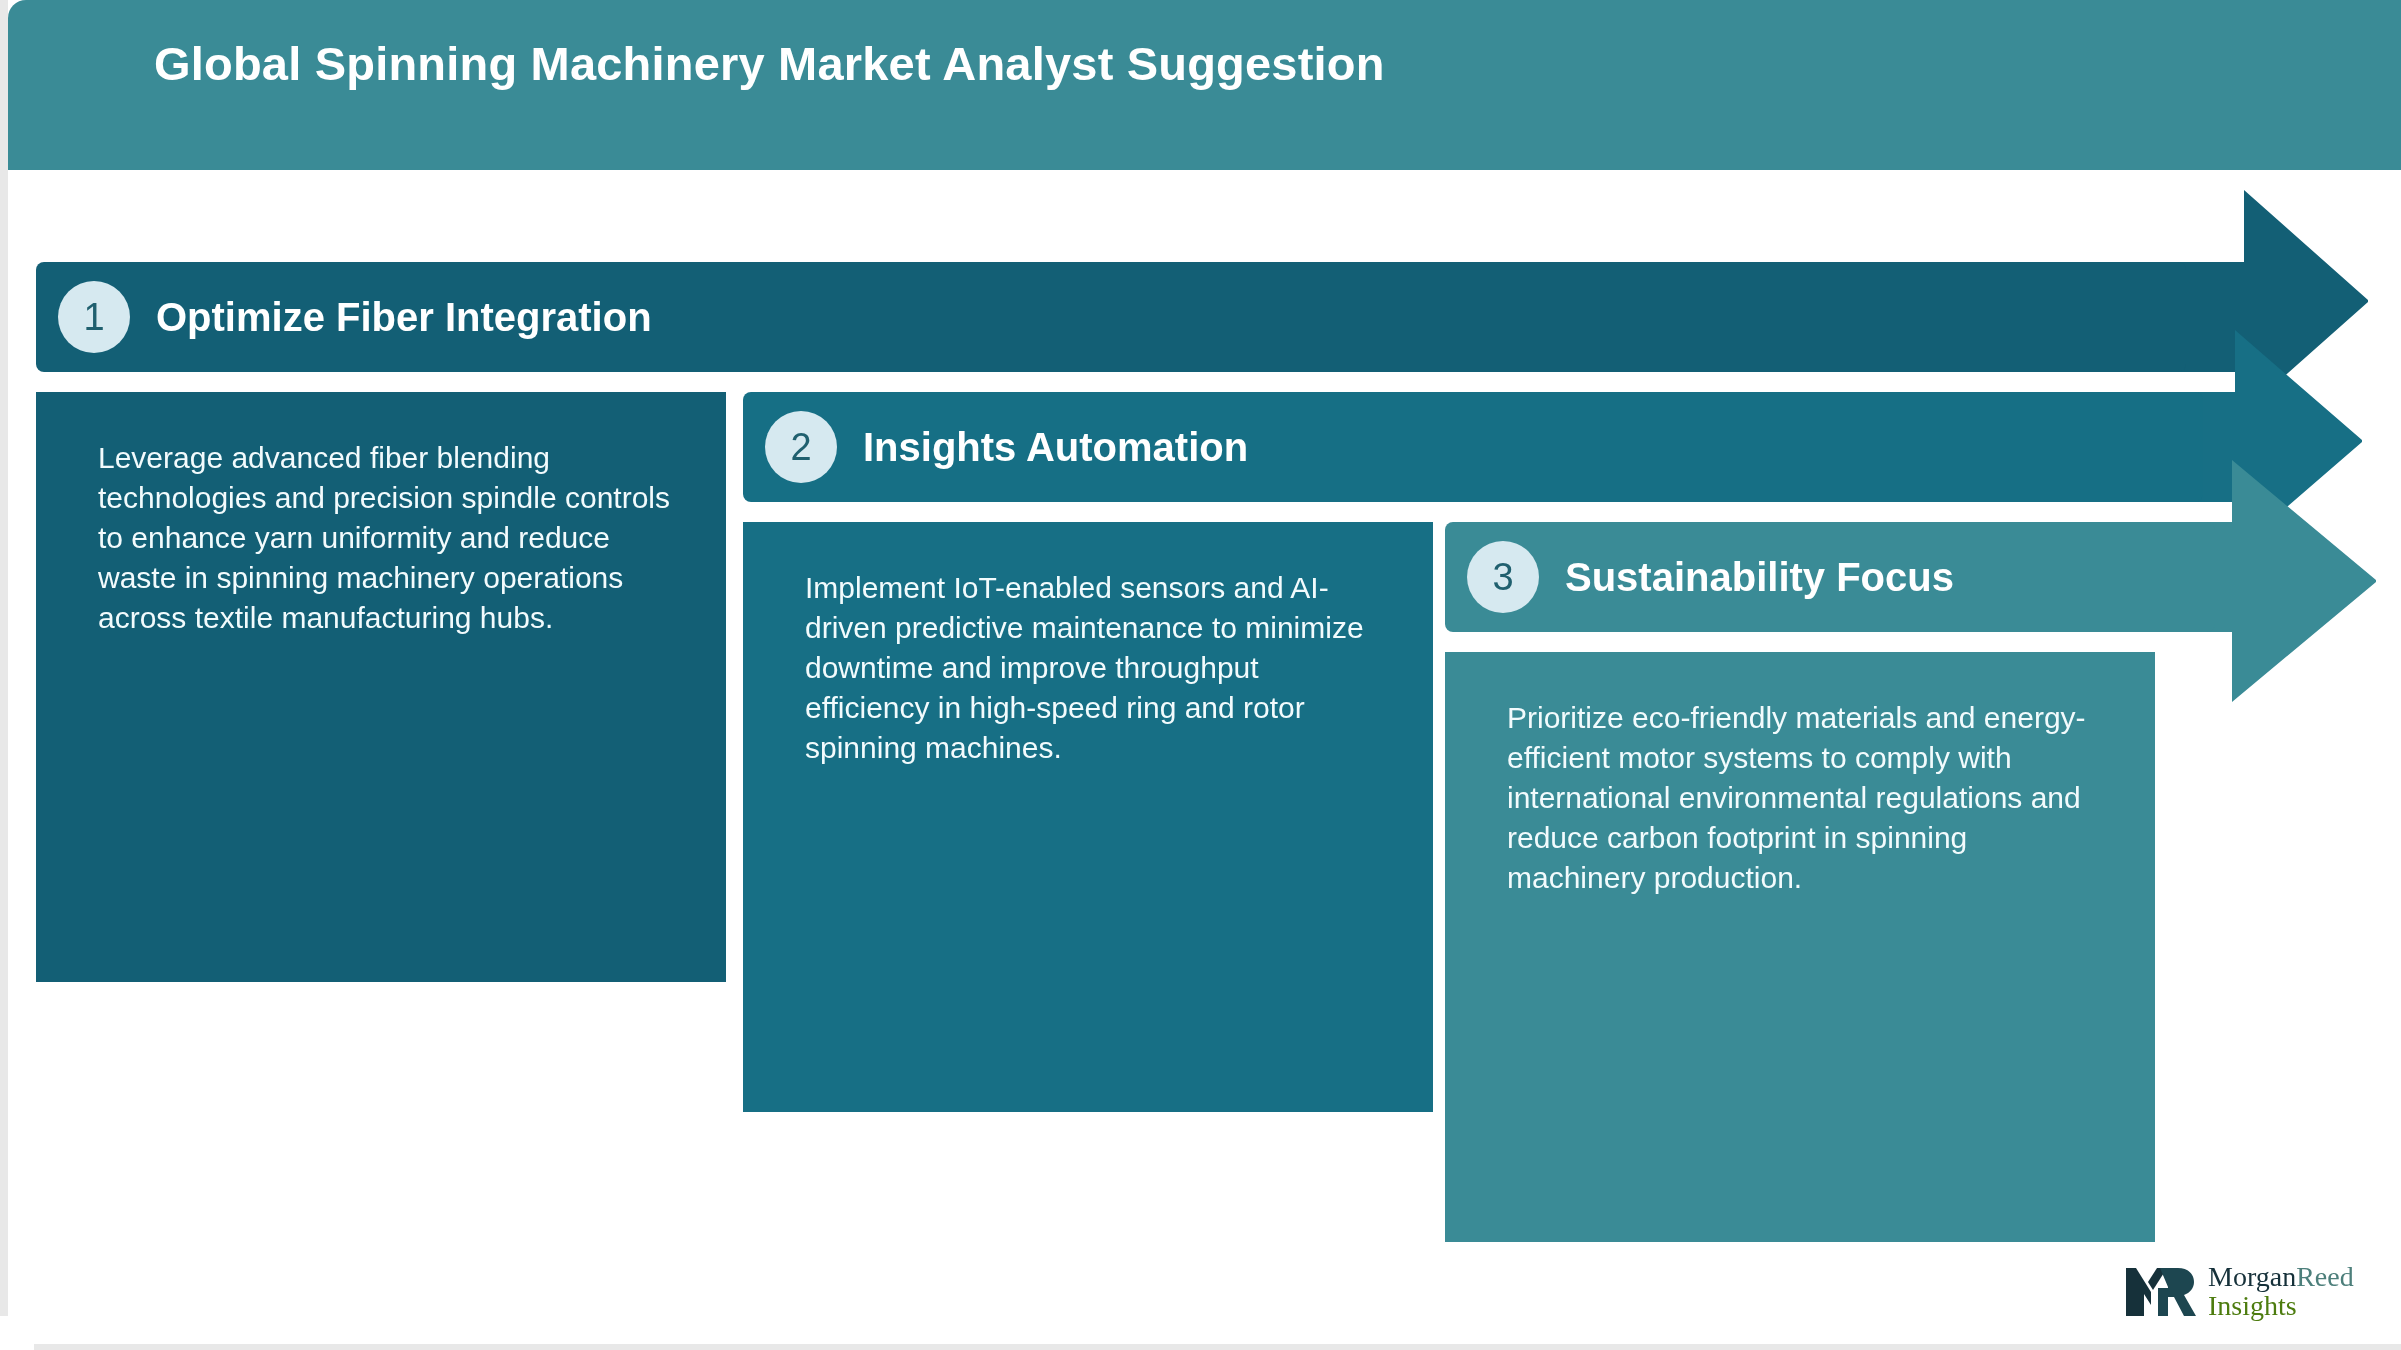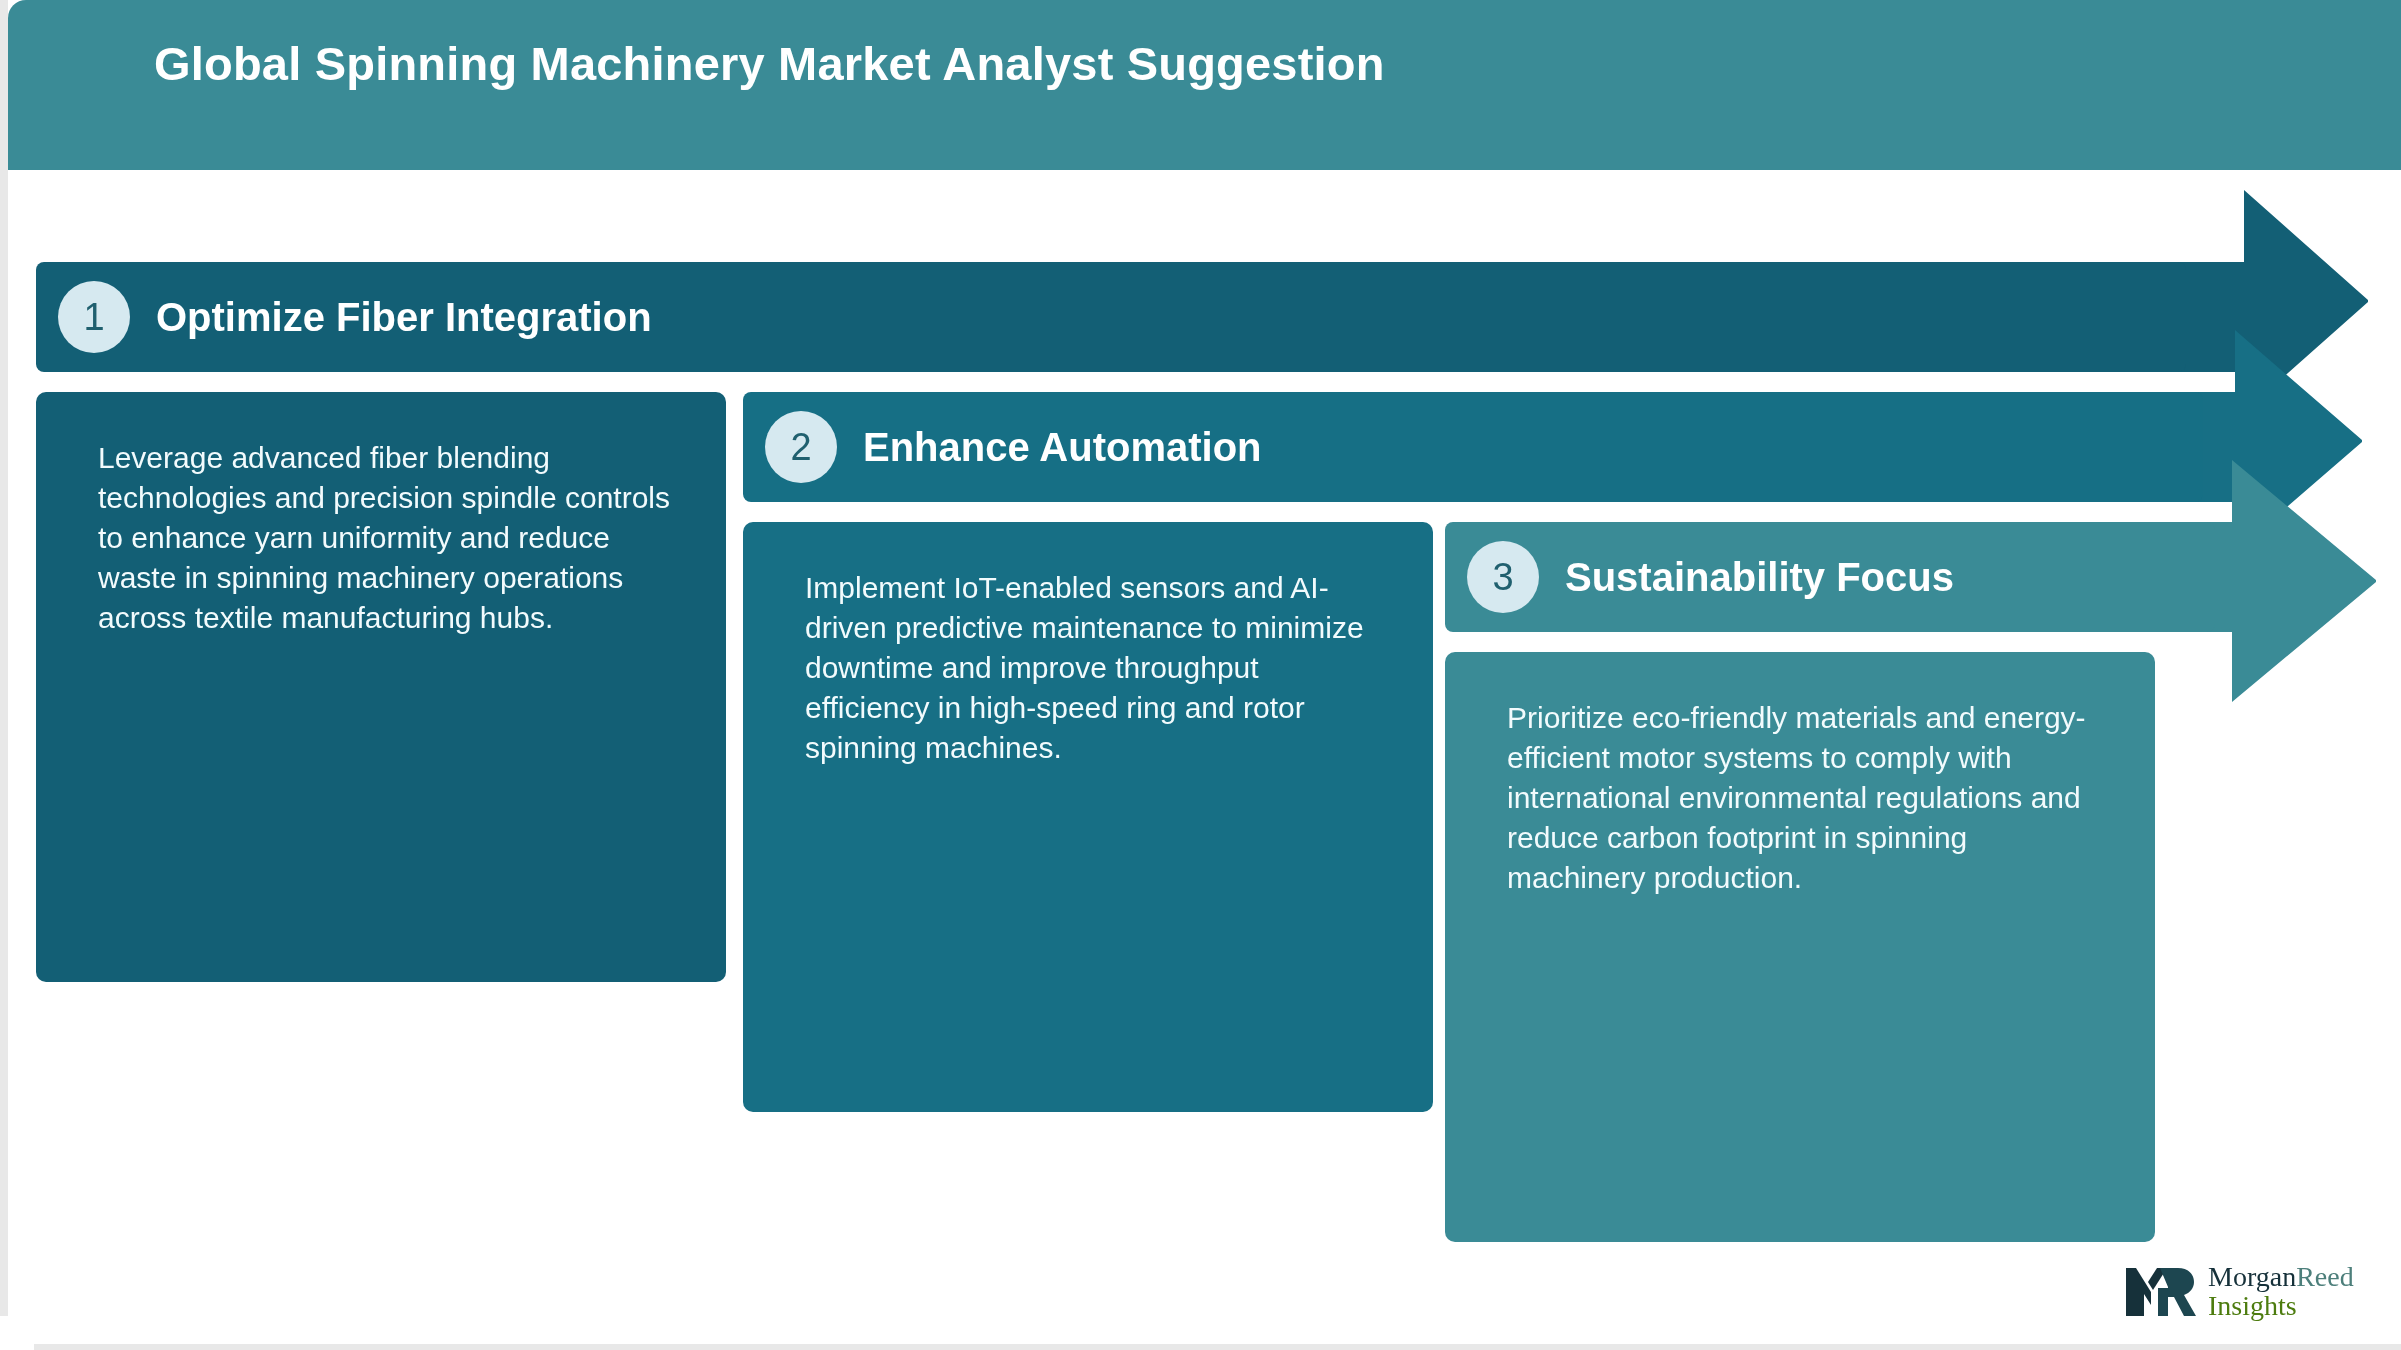--- a/index.html
+++ b/index.html
@@ -105,21 +105,21 @@
   .step-title {
     margin-left: 26px;
     font-size: 40px;
     font-weight: bold;
     color: #ffffff;
     white-space: nowrap;
   }
   .step-body {
     position: absolute;
     left: 0;
-    border-radius: 10px;
+    border-radius: 0;
     box-sizing: border-box;
     padding: 46px 52px 0 62px;
   }
   .step-text {
     font-size: 30px;
     line-height: 40px;
     color: #f2fbfd;
     font-weight: normal;
   }
 
@@ -240,21 +240,21 @@
       <div class="step-title">Optimize Fiber Integration</div>
     </div>
     <div class="step-body">
       <div class="step-text">Leverage advanced fiber blending technologies and precision spindle controls to enhance yarn uniformity and reduce waste in spinning machinery operations across textile manufacturing hubs.</div>
     </div>
   </div>
 
   <div class="step" id="step-2">
     <div class="step-header">
       <div class="step-num">2</div>
-      <div class="step-title">Enhance Automation</div>
+      <div class="step-title">Insights Automation</div>
     </div>
     <div class="step-body">
       <div class="step-text">Implement IoT-enabled sensors and AI-driven predictive maintenance to minimize downtime and improve throughput efficiency in high-speed ring and rotor spinning machines.</div>
     </div>
   </div>
 
   <div class="step" id="step-3">
     <div class="step-header">
       <div class="step-num">3</div>
       <div class="step-title">Sustainability Focus</div>

